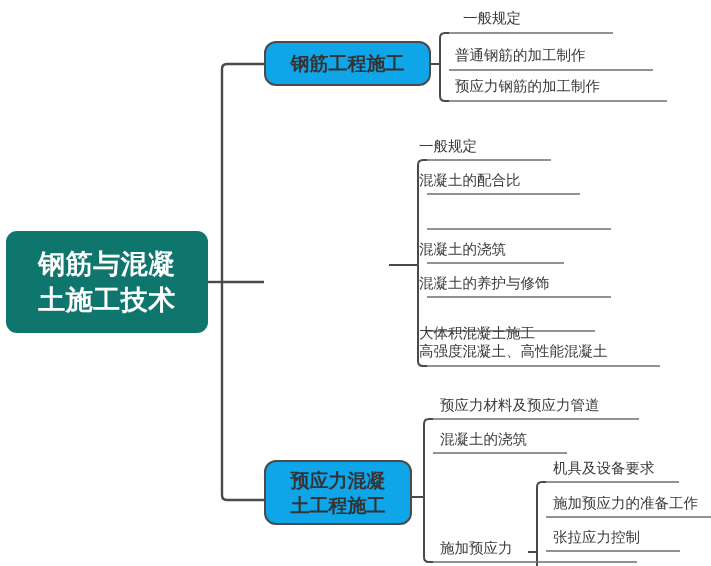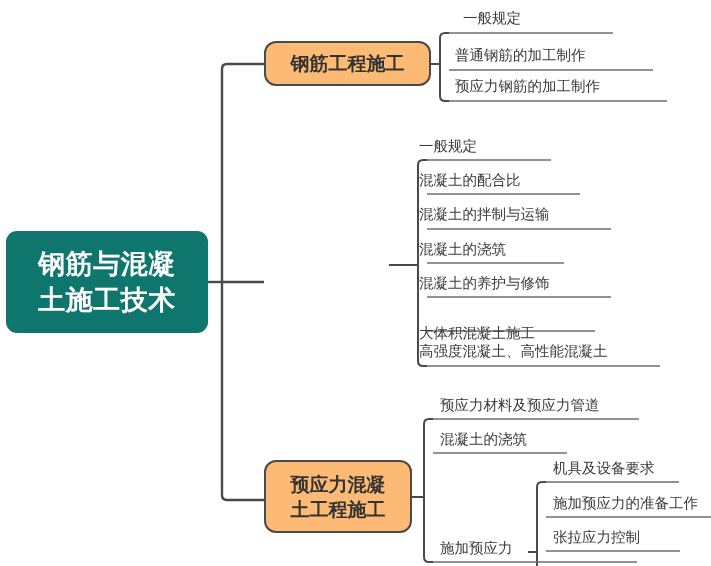--- a/index.html
+++ b/index.html
@@ -48,40 +48,40 @@
     font-weight: bold;
     line-height: 1.33;
     text-align: center;
     letter-spacing: 0.5px;
     white-space: pre-line;
   }
 
   
   .branch-node {
     position: absolute;
-    background: #fdba74;
+    background: #0ea5e9;
     border: 2px solid #4a4a4a;
     border-radius: 12px;
     display: flex;
     align-items: center;
     justify-content: center;
     box-sizing: border-box;
     padding: 0 6px;
   }
   .branch-node .branch-text {
     color: #333333;
     font-size: 19px;
     font-weight: bold;
     line-height: 1.3;
     text-align: center;
     white-space: pre-line;
   }
   #branch-0 { left: 264px; top: 41px;  width: 167px; height: 45px; }
   #branch-1 { left: 264px; top: 228px; width: 125px; height: 73px; }
-  #branch-2 { left: 264px; top: 460px; width: 148px; height: 73px; }
+  #branch-2 { left: 264px; top: 460px; width: 148px; height: 65px; }
 
   
   .leaf {
     position: absolute;
     color: #3a3a3a;
     font-size: 14.5px;
     line-height: 1;
     white-space: nowrap;
   }
 </style>
@@ -159,21 +159,20 @@
     <span class="branch-text">预应力混凝
 土工程施工</span>
   </div>
 
   <div class="leaf" style="left:463px; top:11px;">一般规定</div>
   <div class="leaf" style="left:455px; top:79px;">预应力钢筋的加工制作</div>
   <div class="leaf" style="left:455px; top:48px;">普通钢筋的加工制作</div>
 
   <div class="leaf" style="left:419px; top:139px;">一般规定</div>
   <div class="leaf" style="left:419px; top:173px;">混凝土的配合比</div>
-  <div class="leaf" style="left:419px; top:207px;">混凝土的拌制与运输</div>
   <div class="leaf" style="left:419px; top:242px;">混凝土的浇筑</div>
   <div class="leaf" style="left:419px; top:276px;">混凝土的养护与修饰</div>
   <div class="leaf" style="left:419px; top:310px;margin-top:16px;">大体积混凝土施工</div>
   <div class="leaf" style="left:419px; top:344px;">高强度混凝土、高性能混凝土</div>
 
   <div class="leaf" style="left:440px; top:398px;">预应力材料及预应力管道</div>
   <div class="leaf" style="left:440px; top:432px;">混凝土的浇筑</div>
   <div class="leaf" style="left:440px; top:541px;">施加预应力</div>
 
   <div class="leaf" style="left:553px; top:461px;">机具及设备要求</div>

